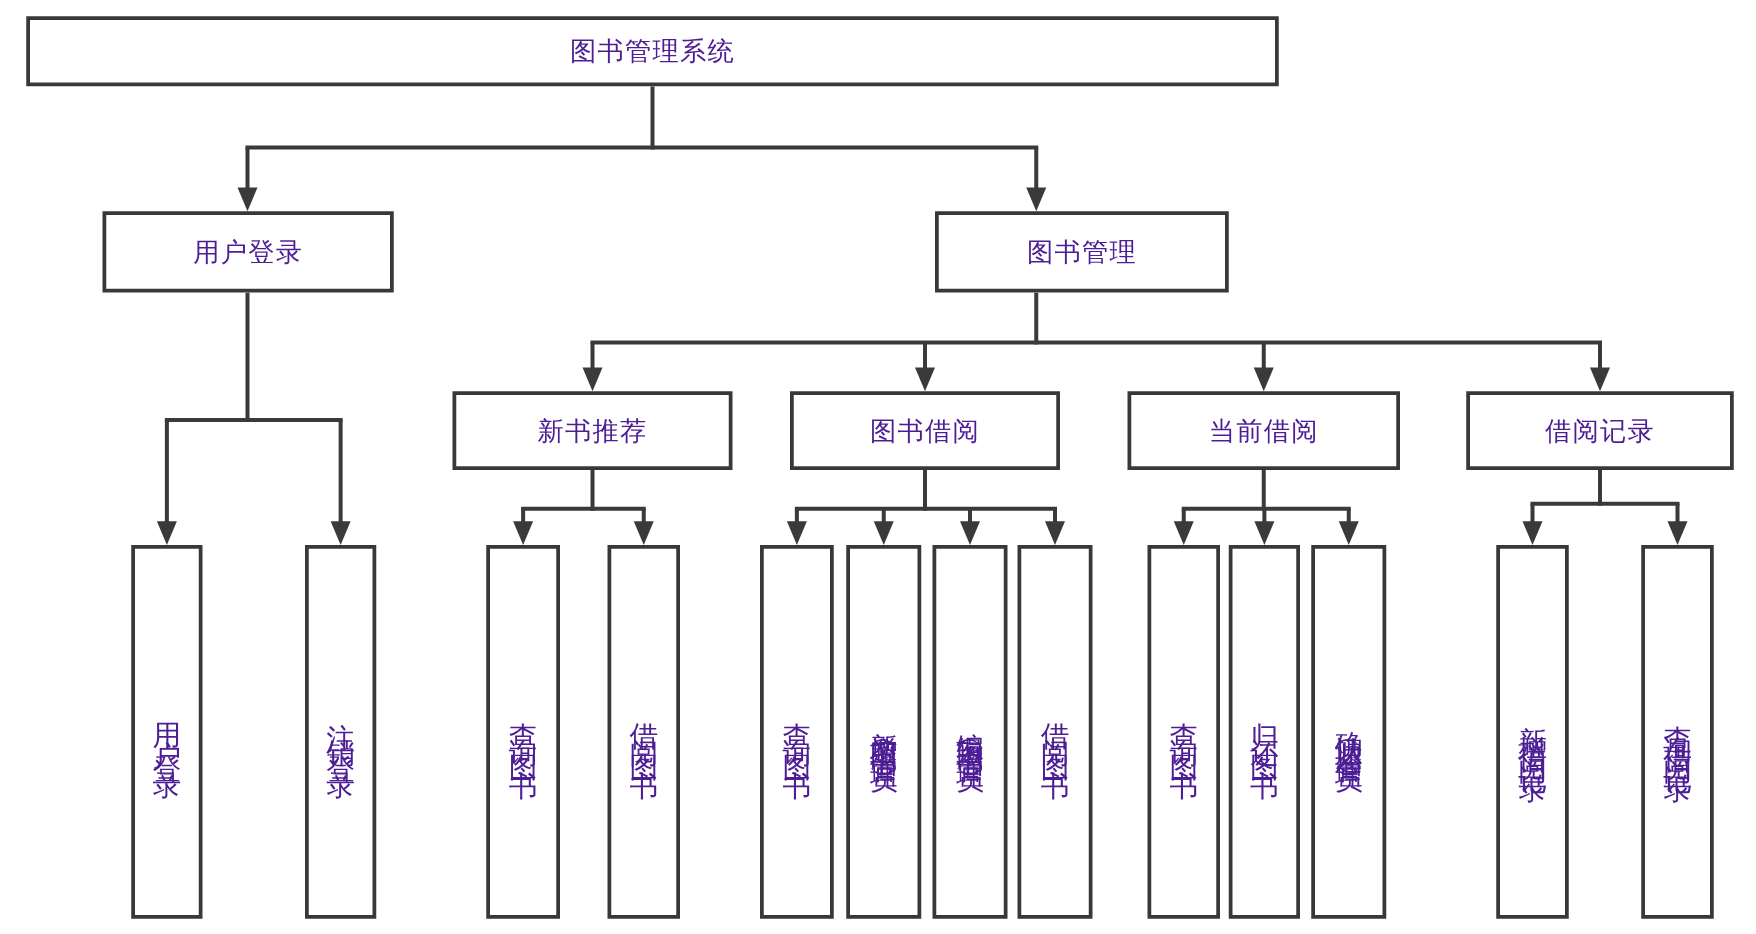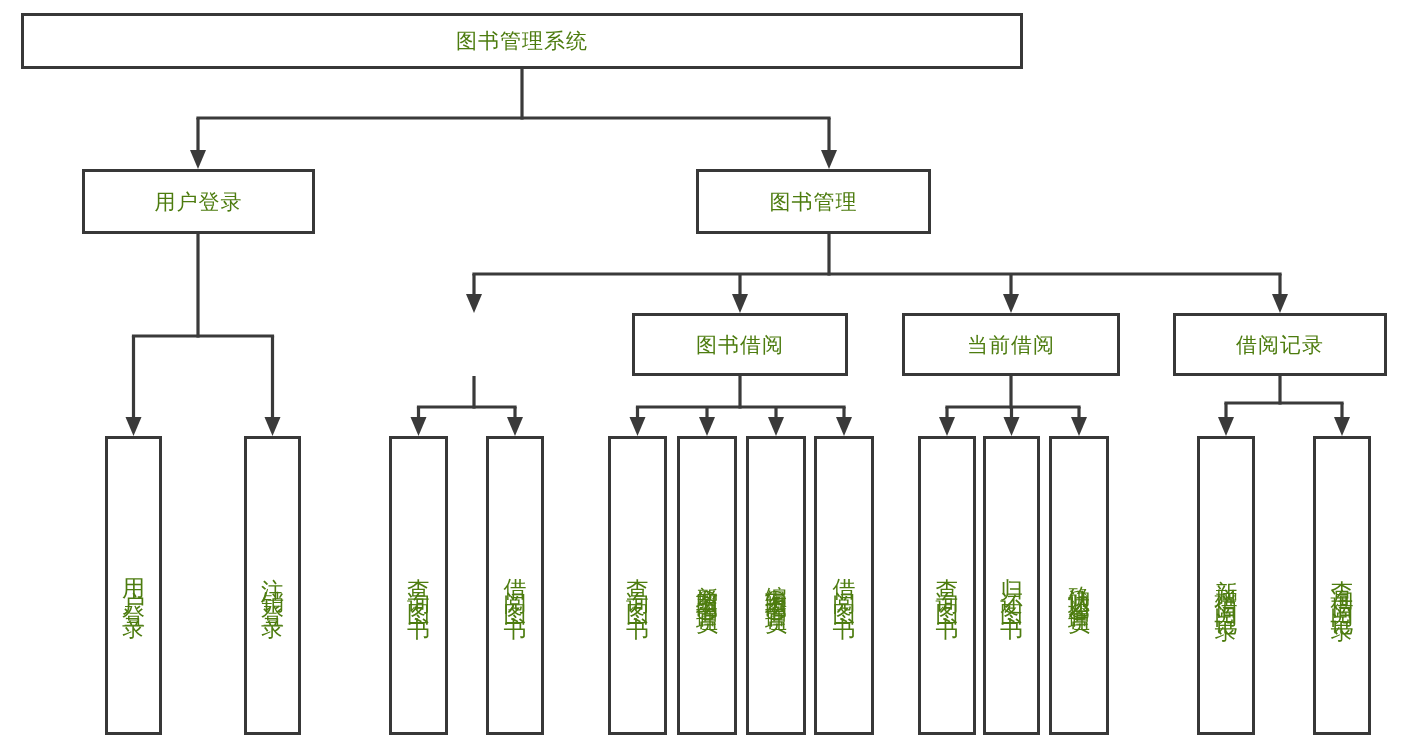--- a/index.html
+++ b/index.html
@@ -18,21 +18,21 @@
     pointer-events: none;
   }
   .box {
     position: absolute;
     box-sizing: border-box;
     background: #ffffff;
     border: 3px solid #383838;
     display: flex;
     align-items: center;
     justify-content: center;
-    color: #4d7c0f;
+    color: #4c1d95;
     z-index: 2;
   }
   .hlabel {
     font-size: 21px;
     letter-spacing: 1px;
     white-space: nowrap;
   }
   .vlabel {
     writing-mode: vertical-lr;
     text-orientation: mixed;
@@ -40,21 +40,21 @@
     line-height: 1;
     white-space: nowrap;
   }
   .v4 { letter-spacing: 13px; }
   .v6 { letter-spacing: 8px; }
   .v9 { letter-spacing: 4px; font-size: 22px; }
 
   
   #box-root            { left: 21px;  top: 13px;  width: 1002px; height: 56px; }
   #box-user-login      { left: 82px;  top: 169px; width: 233px;  height: 65px; }
-  #box-book-management { left: 696px; top: 169px; width: 235px;  height: 65px; }
+  #box-book-management { left: 748px; top: 169px; width: 235px;  height: 65px; }
 
   #box-new-book-recommend { left: 362px;  top: 313px; width: 224px; height: 63px; }
   #box-book-borrow        { left: 632px;  top: 313px; width: 216px; height: 63px; }
   #box-current-borrow     { left: 902px;  top: 313px; width: 218px; height: 63px; }
   #box-borrow-records     { left: 1173px; top: 313px; width: 214px; height: 63px; }
 
   .leaf { top: 436px; height: 299px; }
   #leaf-user-login     { left: 105px;  width: 57px; }
   #leaf-logout         { left: 244px;  width: 57px; }
   #leaf-query-book-a   { left: 389px;  width: 59px; }
@@ -167,20 +167,23 @@
     <span class="hlabel">图书管理系统</span>
   </div>
 
   <div class="box" id="box-user-login">
     <span class="hlabel">用户登录</span>
   </div>
   <div class="box" id="box-book-management">
     <span class="hlabel">图书管理</span>
   </div>
 
+  <div class="box" id="box-new-book-recommend">
+    <span class="hlabel">新书推荐</span>
+  </div>
   <div class="box" id="box-book-borrow">
     <span class="hlabel">图书借阅</span>
   </div>
   <div class="box" id="box-current-borrow">
     <span class="hlabel">当前借阅</span>
   </div>
   <div class="box" id="box-borrow-records">
     <span class="hlabel">借阅记录</span>
   </div>
 

